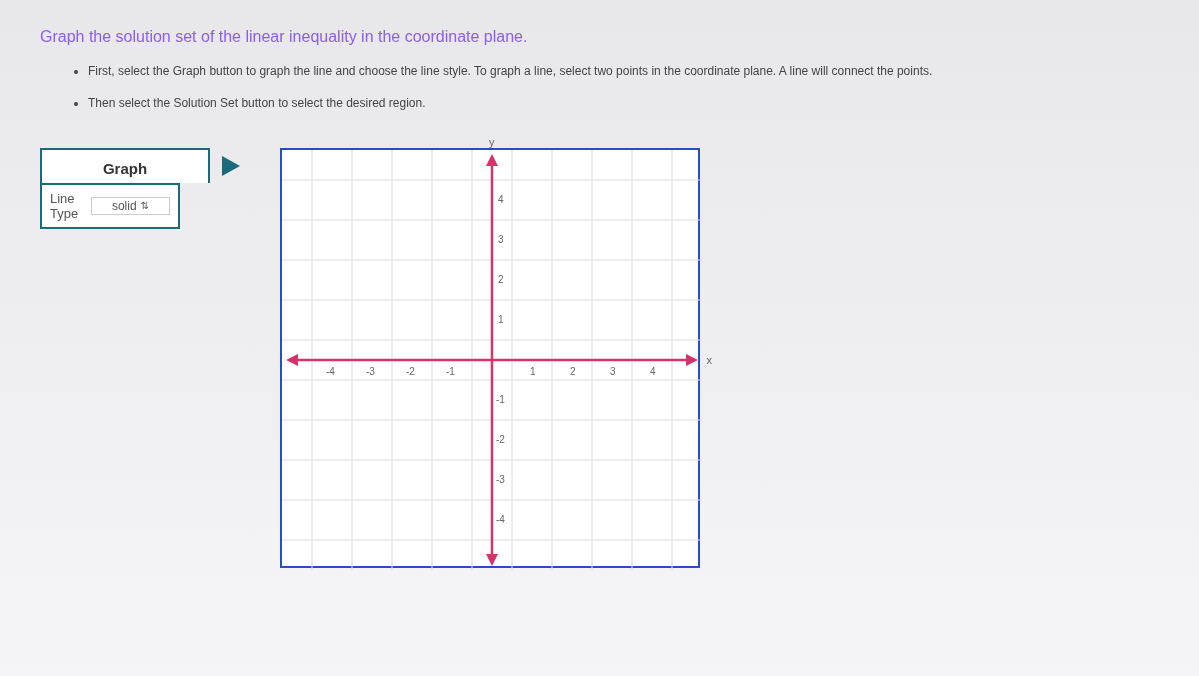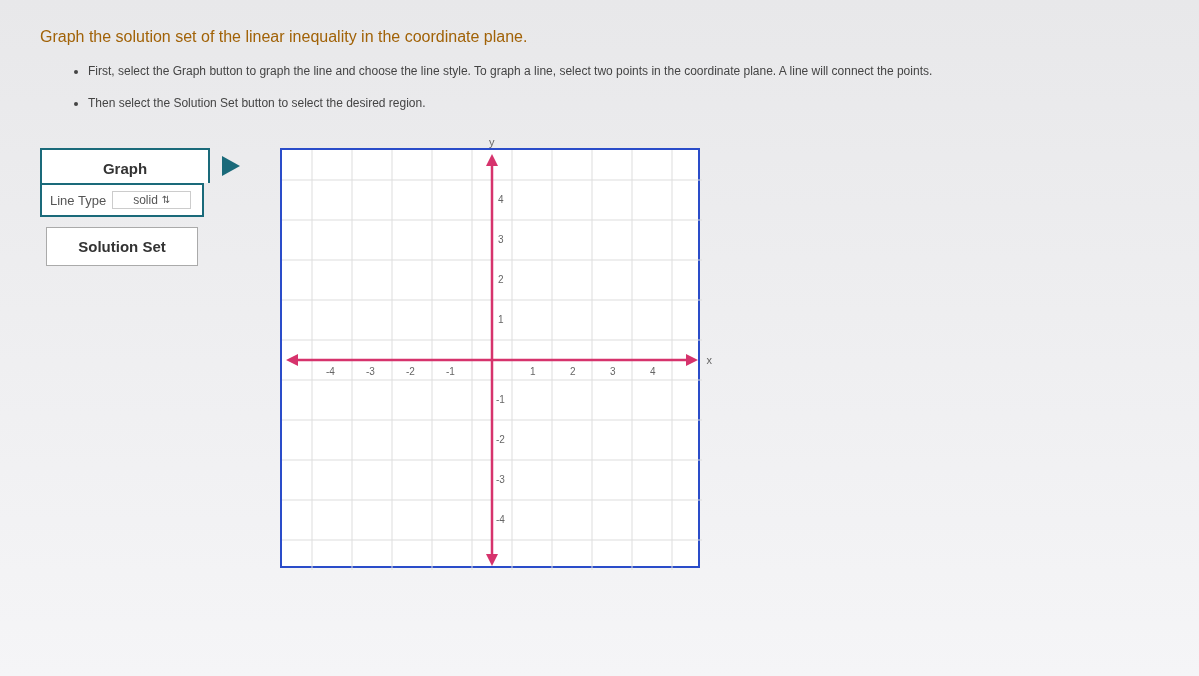--- a/index.html
+++ b/index.html
@@ -16,21 +16,21 @@
       color: #3a3a3a;
     }
     .question-stem {
       font-size: 16px;
       color: #444;
       padding-top: 0;
       margin-bottom: 0;
     }
     .instruction {
       font-size: 16px;
-      color: #a16207;
+      color: #8b5cf6;
       margin-top: 28px;
       margin-bottom: 16px;
     }
     .bullets {
       list-style: disc;
       padding-left: 48px;
     }
     .bullets li {
       font-size: 12px;
       color: #444;
@@ -66,21 +66,21 @@
       margin-left: 12px;
       width: 0;
       height: 0;
       border-left: 18px solid #1a6a7a;
       border-top: 10px solid transparent;
       border-bottom: 10px solid transparent;
     }
     .line-type-box {
       border: 2px solid #1a6a7a;
       background: #fff;
-      width: 164px;
+      width: 140px;
       padding: 6px 8px;
       display: flex;
       align-items: center;
       gap: 6px;
       font-size: 13px;
       color: #555;
     }
     .line-type-select {
       border: 1px solid #ccc;
       padding: 1px 20px;
@@ -157,21 +157,20 @@
       <div class="graph-btn">Graph</div>
       <div class="play-icon"></div>
     </div>
     <div class="line-type-box">
       <span>Line Type</span>
       <span class="line-type-select">
         <span>solid</span>
         <span class="dropdown-arrow">⇅</span>
       </span>
     </div>
-    <div class="solution-set-btn">Solution Set</div>
   </div>
 
   <div class="graph-area">
     <svg width="420" height="420">
       <g stroke="#ddd" stroke-width="1">
         <line x1="30" y1="0" x2="30" y2="420"></line>
         <line x1="70" y1="0" x2="70" y2="420"></line>
         <line x1="110" y1="0" x2="110" y2="420"></line>
         <line x1="150" y1="0" x2="150" y2="420"></line>
         <line x1="190" y1="0" x2="190" y2="420"></line>

